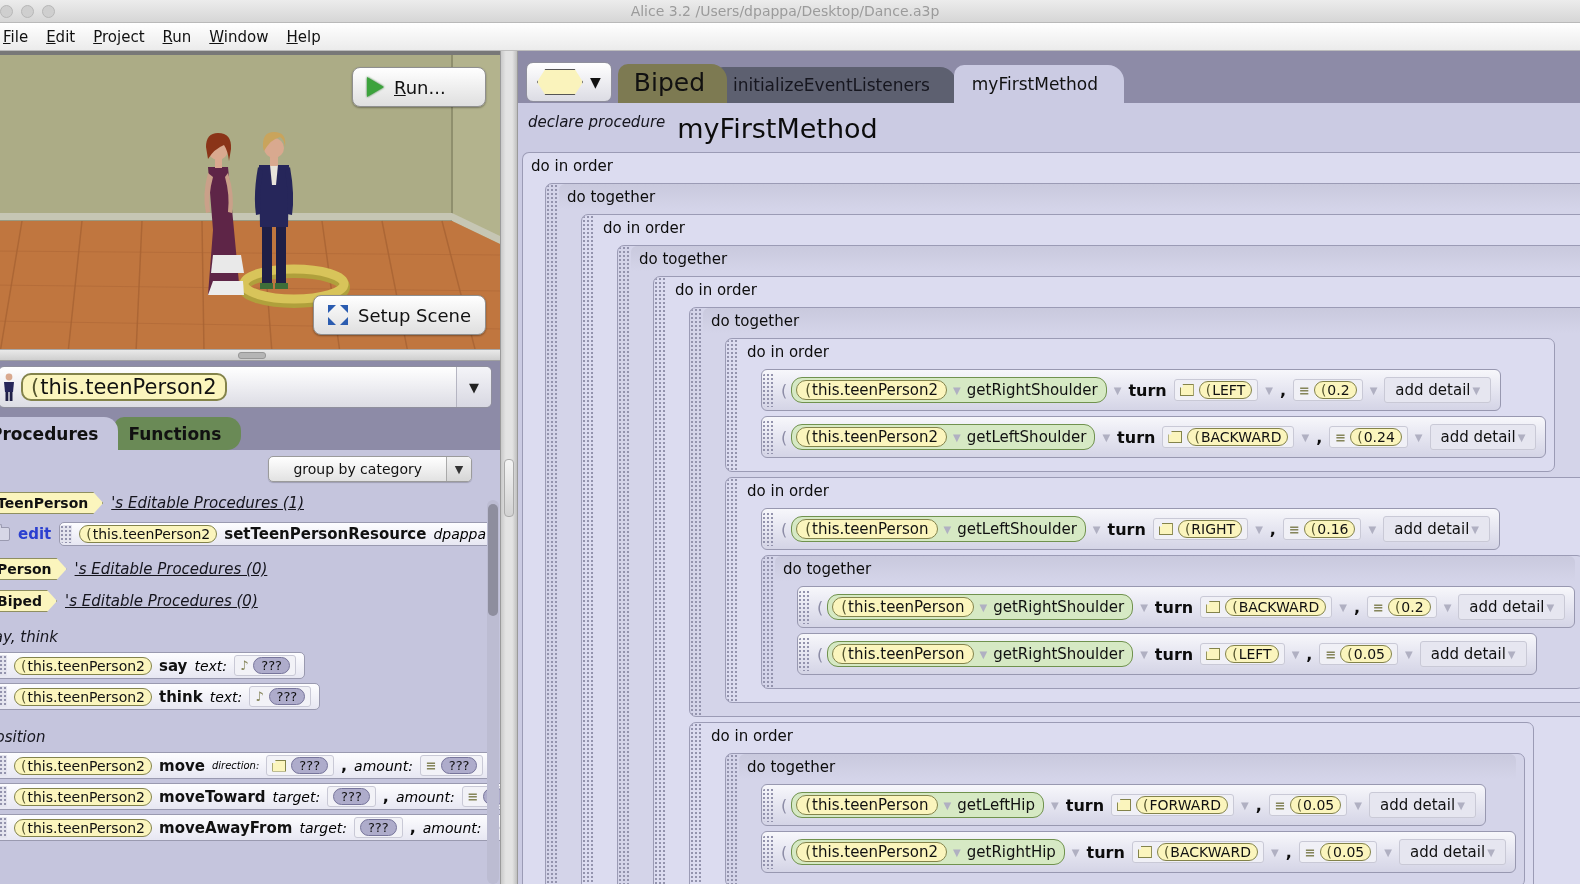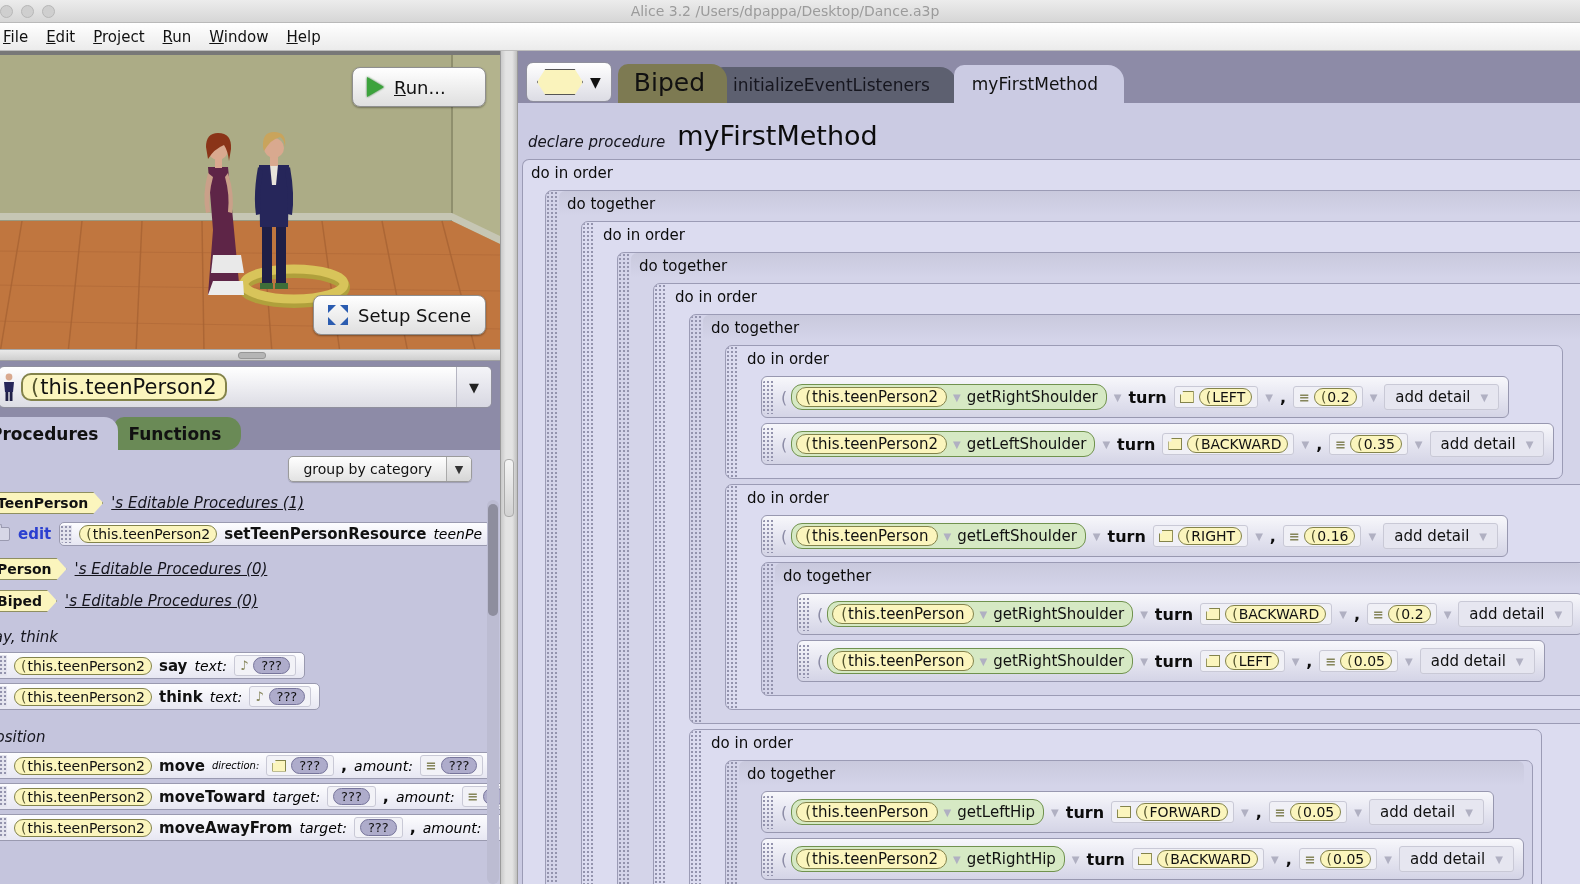--- a/index.html
+++ b/index.html
@@ -66,21 +66,21 @@
   .lefttabs{height:37px;flex:0 0 auto;background:#8d8ba7;display:flex;align-items:flex-end;padding-left:0;}
   .ltab{font-size:17px;font-weight:bold;color:#111;padding:7px 20px 6px 14px;border-radius:10px 14px 0 0;white-space:nowrap;}
   .ltab.active{background:#c5c5dd;position:relative;z-index:2;margin-left:-8px;padding-left:8px;}
   .ltab.green{background:#6a8a56;border-radius:10px 14px 14px 0;margin-left:-4px;z-index:1;}
 
   
   .procpanel{flex:1;background:#c5c5dd;position:relative;overflow:hidden;padding-top:6px;min-height:0;}
   .groupby{display:flex;justify-content:flex-end;padding-right:28px;margin-bottom:10px;}
   .gbctrl{display:flex;align-items:stretch;border:1px solid #9b9b9b;border-radius:5px;overflow:hidden;
     background:linear-gradient(#ffffff,#e2e2e2);box-shadow:0 1px 1px rgba(0,0,0,.2);}
-  .gbctrl .lbl{font-size:14px;color:#111;padding:4px 14px;}
+  .gbctrl .lbl{font-size:14px;color:#111;padding:4px 24px;}
   .gbctrl .arr{width:24px;border-left:1px solid #aaa;display:flex;align-items:center;justify-content:center;
     background:linear-gradient(#f2f2f2,#d6d6d6);font-size:11px;color:#333;}
   .sectionhdr{display:flex;align-items:center;gap:8px;margin:10px 0 6px -6px;padding-left:4px;}
   .cattag{background:#fbf5bd;border:1px solid #8f8f60;border-radius:3px;padding:2px 14px 2px 8px;font-size:14px;font-weight:bold;color:#111;
     clip-path:polygon(0 0,calc(100% - 10px) 0,100% 50%,calc(100% - 10px) 100%,0 100%);}
   .sectionlbl{font-style:italic;font-size:15px;color:#15151d;text-decoration:underline;}
   .editrow{display:flex;align-items:center;gap:8px;margin:4px 0 10px 2px;}
   .foldericon{width:16px;height:12px;border:1px solid #9a9ab0;border-radius:2px;background:#d6d6e6;position:relative;}
   .foldericon::before{content:"";position:absolute;left:0;top:-4px;width:7px;height:3px;background:#d6d6e6;border:1px solid #9a9ab0;border-bottom:none;border-radius:2px 2px 0 0;}
   .editlink{color:#2b3fd0;font-size:15px;font-weight:bold;}
@@ -108,21 +108,21 @@
   .hexshape{width:44px;height:24px;background:#faf3bc;border:1.5px solid #555;border-radius:2px;
     clip-path:polygon(18% 0,82% 0,100% 50%,82% 100%,18% 100%,0 50%);}
   .hexarr{font-size:14px;color:#111;}
   .edtab{white-space:nowrap;color:#111;}
   .edtab.scene{background:#7d7a52;font-size:25px;padding:4px 22px 6px 16px;border-radius:10px 16px 0 0;z-index:3;}
   .edtab.dark{background:#5d6070;color:#16161f;font-size:17px;padding:8px 26px 8px 20px;border-radius:10px 16px 0 0;margin-left:-14px;z-index:2;}
   .edtab.active{background:#cbcbe3;font-size:17px;padding:9px 26px 9px 18px;border-radius:10px 16px 0 0;margin-left:-2px;z-index:4;}
 
   
   .edbody{flex:1;background:#cbcbe3;overflow:hidden;padding:6px 0 0 4px;min-height:0;}
-  .declare{display:flex;align-items:flex-end;gap:12px;margin:11px 0 8px 6px;}
+  .declare{display:flex;align-items:flex-start;gap:12px;margin:4px 0 8px 6px;}
   .declare .kw{font-style:italic;font-size:15px;color:#15151d;}
   .declare .name{font-size:27px;color:#0c0c0c;}
 
   .block{border:1px solid #9b9bb5;border-radius:7px;width:fit-content;min-width:260px;
     padding:0 8px 8px 0;margin:5px 0;position:relative;}
   .block.order{background:#dcdcf0;}
   .block.together{background:#d4d4e9;}
   .block.dotted{padding-left:13px;}
   .block.dotted::before{content:"";position:absolute;left:0;top:0;bottom:0;width:13px;border-radius:6px 0 0 6px;
     background-image:radial-gradient(#9393ad 1px,transparent 1.2px);background-size:4px 4px;}
@@ -138,21 +138,21 @@
   .stmt .outerparen{color:#8c8ca6;font-size:16px;margin-right:-3px;}
   .partbox{display:inline-flex;align-items:center;gap:6px;background:#d6e9c4;border:1.5px solid #70924e;
     border-radius:11px;padding:2px 8px 2px 4px;}
   .stmt .ypill{font-size:15px;border-width:1.5px;}
   .partname{font-size:15px;color:#111;}
   .smallarr{font-size:10px;color:#b0b0c2;}
   .action{font-weight:bold;font-size:16px;color:#0c0c0c;}
   .stmt .parambox{background:#f0f0f6;}
   .stmt .parambox .ypill{font-size:14px;border-width:1.5px;padding:0 6px;}
   .comma{font-weight:bold;color:#0c0c0c;}
-  .adddetail{display:inline-flex;align-items:center;gap:10px;background:#e6e6f0;border:1px solid #c9c9d6;
+  .adddetail{display:inline-flex;align-items:center;gap:2px;background:#e6e6f0;border:1px solid #c9c9d6;
     border-radius:3px;padding:3px 10px;font-size:15px;color:#111;}
 </style>
 </head>
 <body>
 
 <div class="viewport">
 <div class="window">
 
   <div class="titlebar">
     <div class="lights">
@@ -278,21 +278,21 @@
                 <span class="cattag">TeenPerson</span>
                 <span class="sectionlbl">'s Editable Procedures (1)</span>
               </div>
               <div class="editrow">
                 <span class="foldericon"></span>
                 <span class="editlink">edit</span>
                 <span class="tile">
                   <span class="dotstrip"></span>
                   <span class="ypill paren">this.teenPerson2</span>
                   <span class="method">setTeenPersonResource</span>
-                  <span class="pname" style="font-style: italic; font-size: 14px;">teenPe</span>
+                  <span class="pname" style="font-style: italic; font-size: 14px;">dpappa</span>
                 </span>
               </div>
               <div class="sectionhdr">
                 <span class="cattag">Person</span>
                 <span class="sectionlbl">'s Editable Procedures (0)</span>
               </div>
               <div class="sectionhdr">
                 <span class="cattag">Biped</span>
                 <span class="sectionlbl">'s Editable Procedures (0)</span>
               </div>
@@ -446,21 +446,21 @@
                                             <span class="smallarr">▼</span>
                                             <span class="action">turn</span>
                                             <span class="parambox">
                                               <span class="diricon"></span>
                                               <span class="ypill paren">BACKWARD</span>
                                             </span>
                                             <span class="smallarr">▼</span>
                                             <span class="comma">,</span>
                                             <span class="parambox">
                                               <span class="amticon">≡</span>
-                                              <span class="ypill paren">0.35</span>
+                                              <span class="ypill paren">0.24</span>
                                             </span>
                                             <span class="smallarr">▼</span>
                                             <span class="adddetail">
                                               <span>add detail</span>
                                               <span class="smallarr">▼</span>
                                             </span>
                                           </div>
                                         </div>
                                       </div>
                                       <div class="block order dotted">

